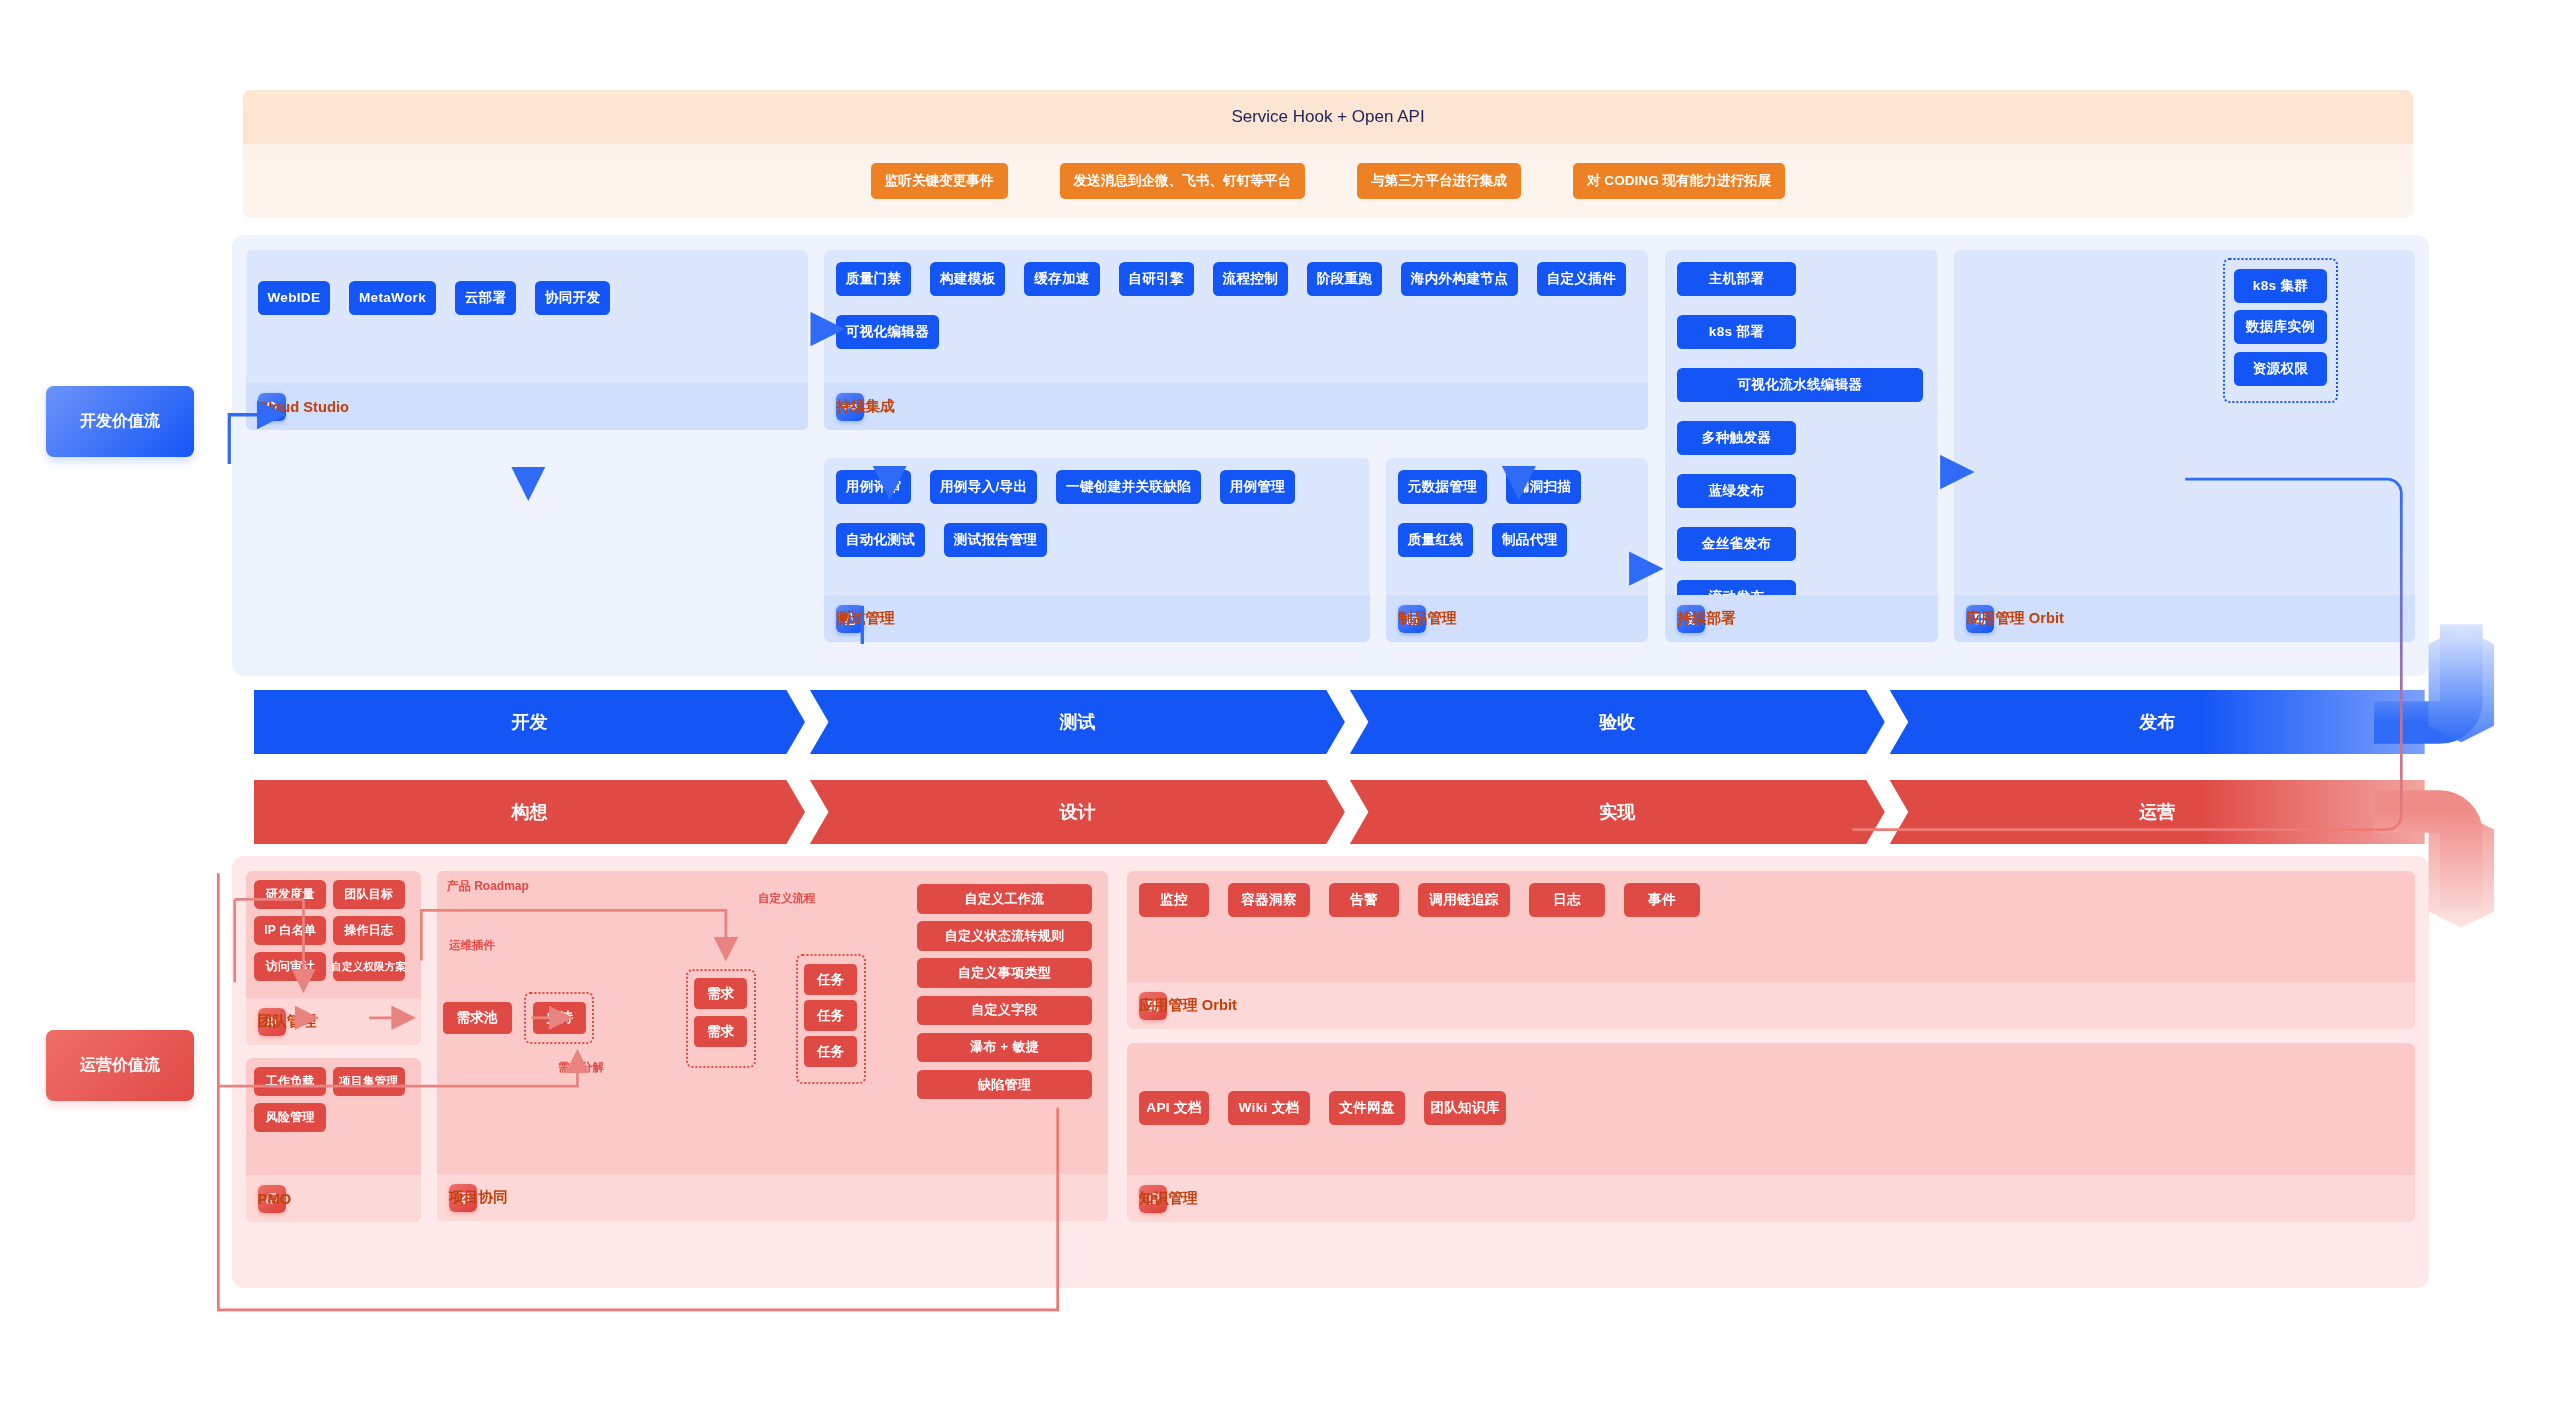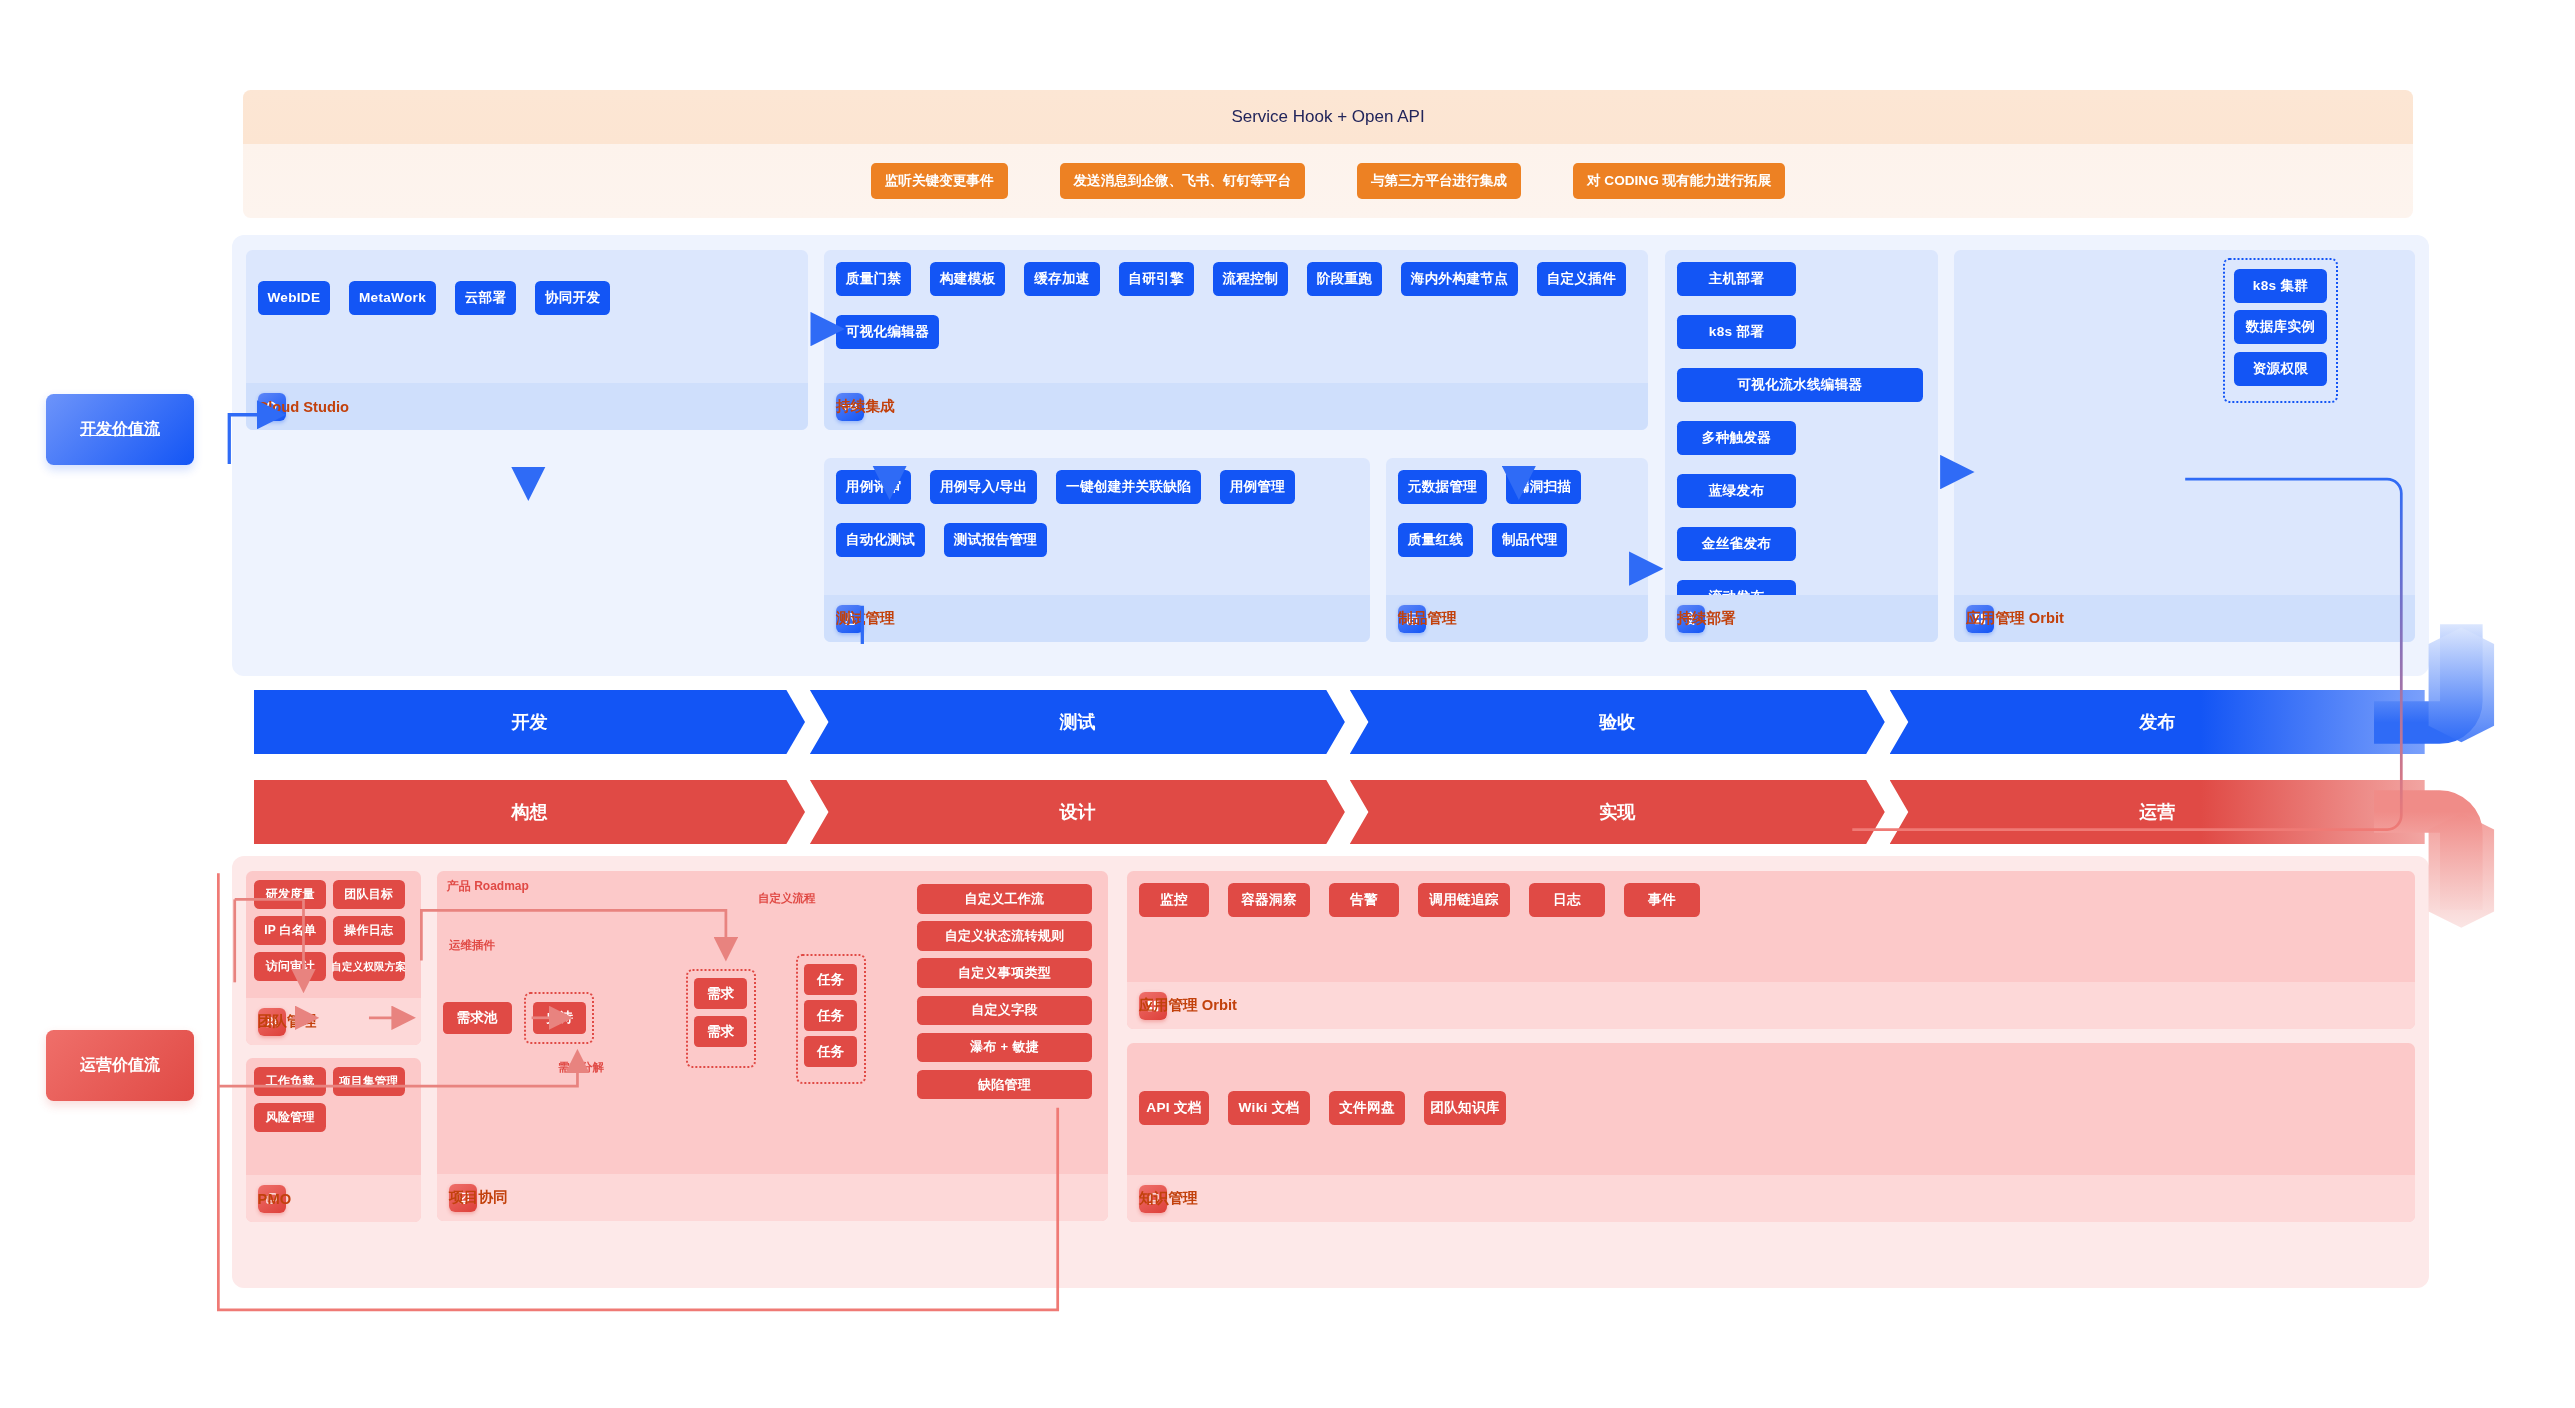--- a/index.html
+++ b/index.html
@@ -81,21 +81,21 @@
   .rpanel .foot{
     position:absolute; left:0; right:0; bottom:0; height:47px;
     background:#fdd8d8; display:flex; align-items:center; padding-left:12px; gap:8.7px;
   }
   
   .sidepill{
     position:absolute; width:148px; height:71px; border-radius:7.6px;
     display:flex; align-items:center; justify-content:center;
     color:#fff; font-size:16px; font-weight:700;
   }
-  #pill-dev{ left:46px; top:394px; background:linear-gradient(135deg,#6d94fa,#1355f5); box-shadow:0 4.4px 9.8px rgba(19,85,245,.18);text-decoration:underline;}
+  #pill-dev{ left:46px; top:386px; background:linear-gradient(135deg,#6d94fa,#1355f5); box-shadow:0 4.4px 9.8px rgba(19,85,245,.18);}
   #pill-ops{ left:46px; top:1030px; background:linear-gradient(135deg,#ef6f6a,#e04a45); box-shadow:0 4.4px 9.8px rgba(224,74,69,.18);}
   
   .dgroup{ position:absolute; border:2.2px dotted #1355f5; border-radius:6.5px; }
   .dgroup.red{ border-color:#e04a45; }
   
   .fnode{
     position:absolute; background:#e04a45; color:#fff; border-radius:4.4px;
     display:flex; align-items:center; justify-content:center;
     font-size:13.6px; font-weight:700;
   }

